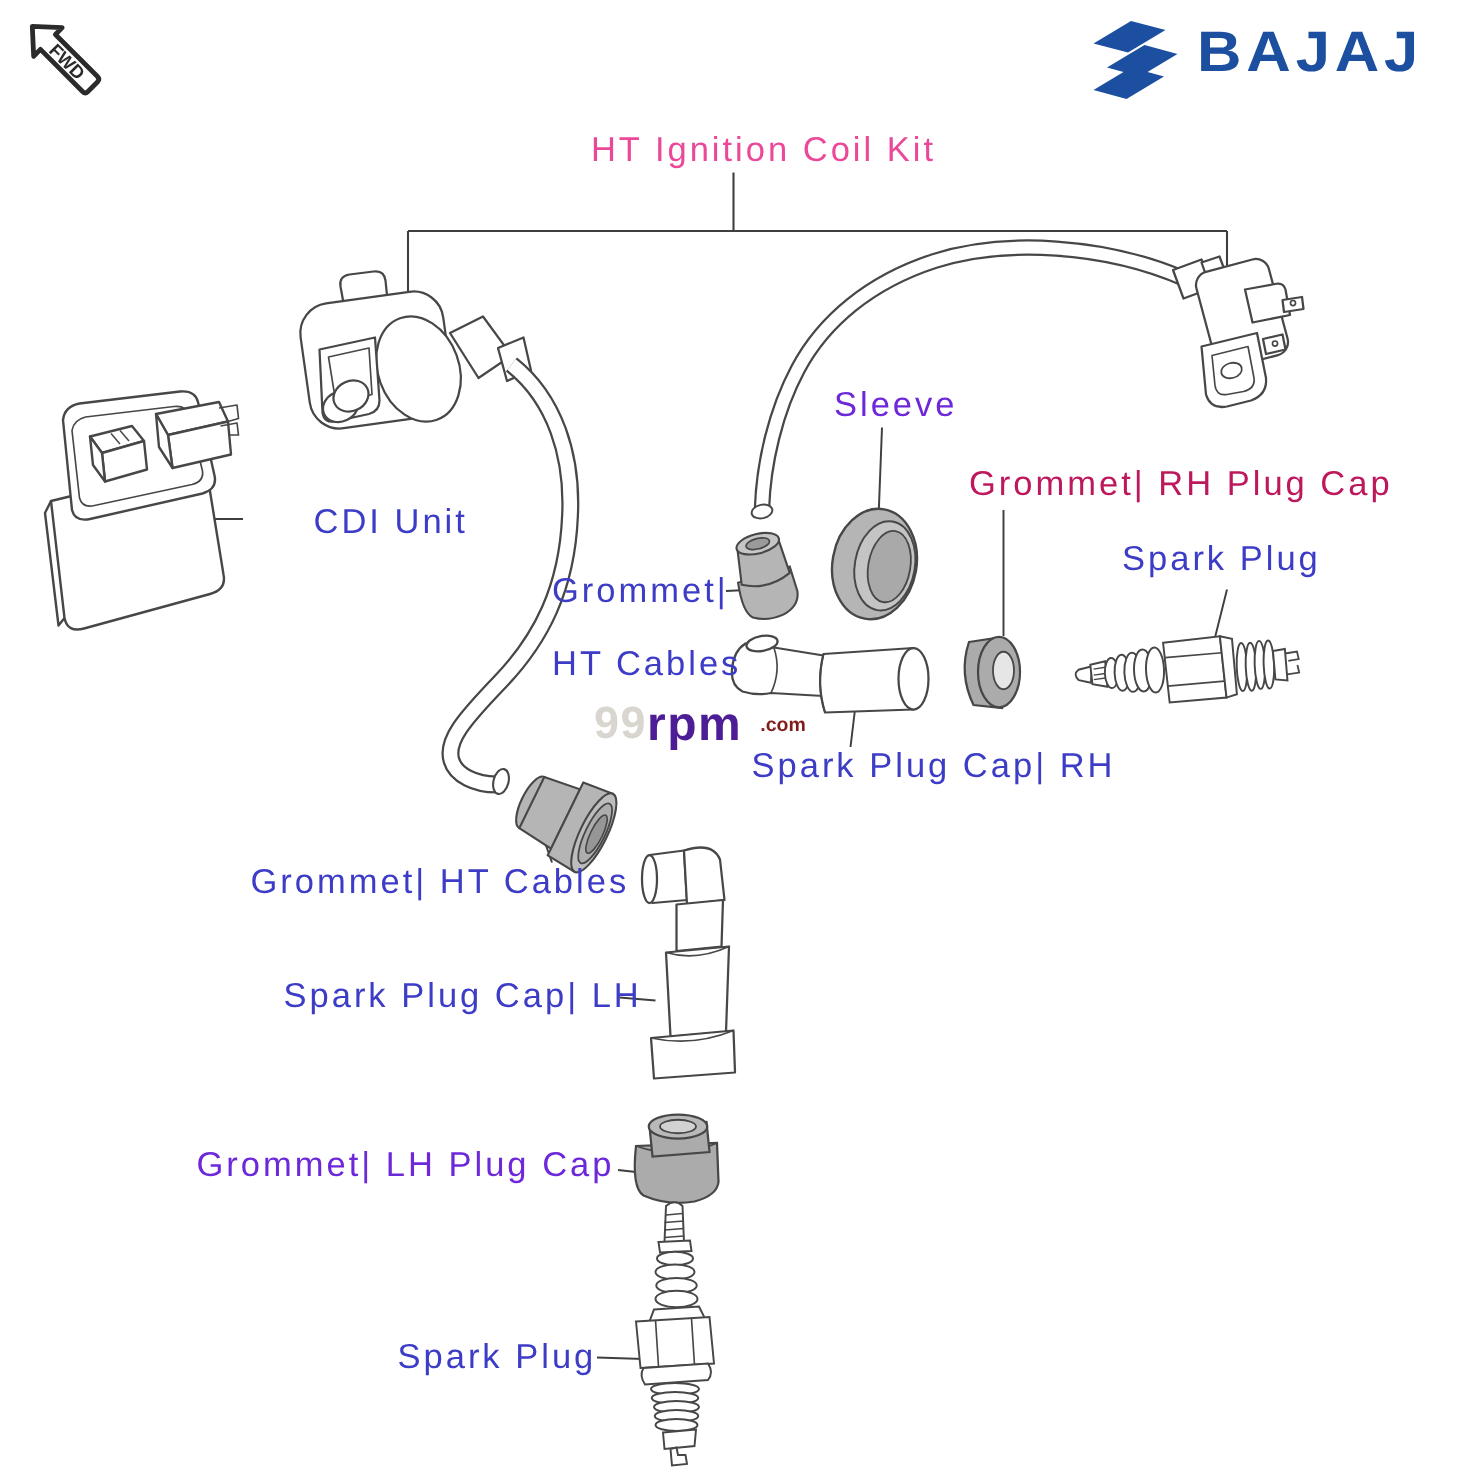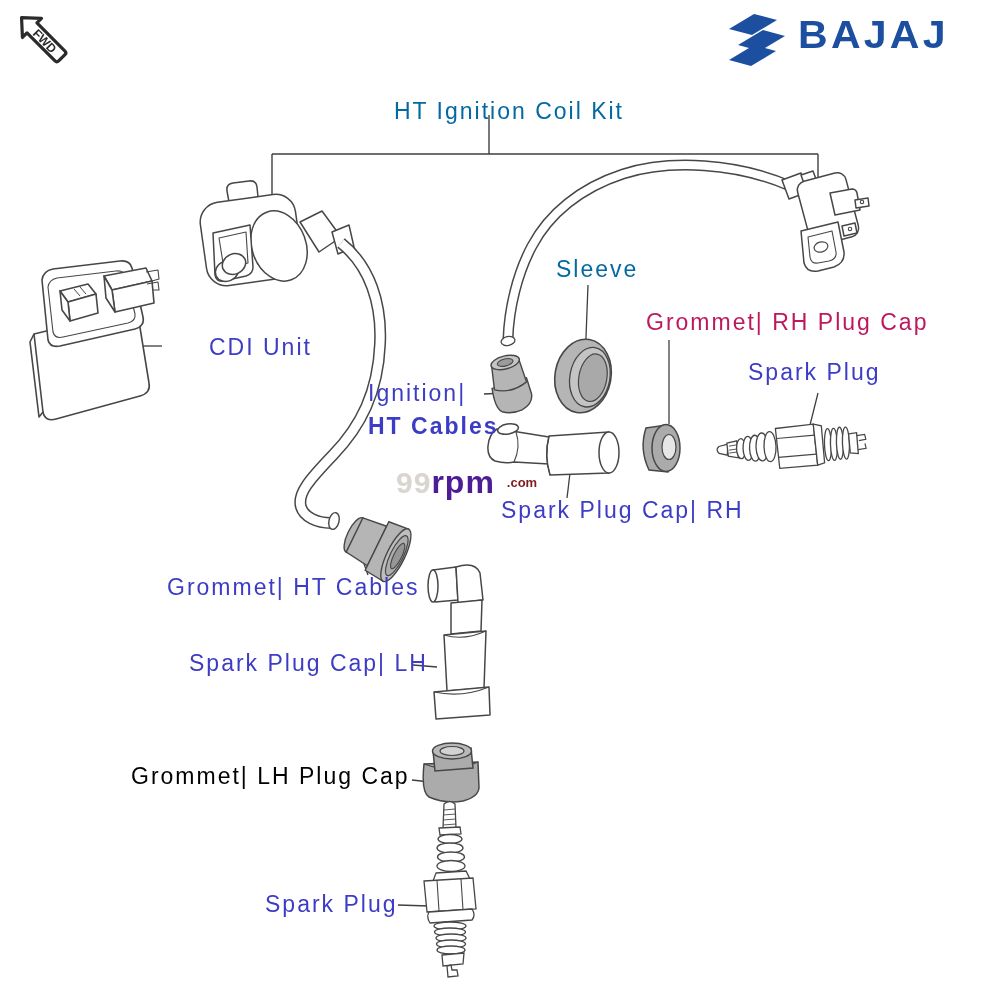--- a/index.html
+++ b/index.html
@@ -1,21 +1,21 @@
 <!DOCTYPE html>
 <html><head>
 <meta charset="utf-8">
 <style>
   html,body{margin:0;padding:0;background:#ffffff;}
   #stage{position:relative;width:982px;height:982px;background:#ffffff;overflow:hidden;
          font-family:"Liberation Sans",sans-serif;}
   #stage svg.art{position:absolute;left:0;top:0;}
   .part-label{position:absolute;color:#3c3cc6;font-size:23px;line-height:1.15;
               letter-spacing:2px;white-space:nowrap;}
-  .part-label .l2{display:block;margin-top:7px;font-weight:bold;}
+  .part-label .l2{display:block;margin-top:23px;}
   .title-label{width:290px;text-align:center;}
   .brand-text{position:absolute;left:798px;top:14px;color:#1d4fa1;font-weight:bold;
               font-size:38px;letter-spacing:3px;transform:scaleX(1.08);transform-origin:left top;}
   .watermark{position:absolute;left:396px;top:464px;display:flex;align-items:center;
              font-weight:bold;}
   .wm-99{font-size:30px;color:#d9d6cf;letter-spacing:1px;}
   .wm-rpm{font-size:32px;color:#4c1d95;letter-spacing:1px;}
   .wm-com{font-size:13px;color:#7f1d1d;margin-left:12px;}
 </style>
 </head>
@@ -203,42 +203,42 @@
 
     <g fill="#1d4fa1">
       <path d="M729,29 L754,14 L777,20 L752,35 Z" fill="#1d4fa1"></path>
       <path d="M738,45 L763,30 L785,36 L760,51 Z" fill="#1d4fa1"></path>
       <path d="M729,60 L754,45 L776,51 L751,66 Z" fill="#1d4fa1"></path>
     </g>
   </svg>
 
   <div class="brand-text" style="color: rgb(29, 79, 161);">BAJAJ</div>
 
-  <div class="part-label title-label" style="left: 364px; top: 86px; color: #0369a1; margin-top: 12px;">HT Ignition Coil Kit</div>
+  <div class="part-label title-label" style="left: 364px; top: 86px; color: #ec4899;">HT Ignition Coil Kit</div>
 
   <div class="part-label" style="left: 163px; top: 334px; color: rgb(60, 60, 198); margin-left: 46px;">CDI Unit</div>
 
-  <div class="part-label" style="left: 556px; top: 256px; color: #0369a1;">Sleeve</div>
+  <div class="part-label" style="left: 556px; top: 256px; color: #6d28d9;">Sleeve</div>
 
   <div class="part-label" style="left: 646px; top: 309px; color: #be185d;">Grommet| RH Plug Cap</div>
 
   <div class="part-label" style="left: 748px; top: 359px; color: rgb(60, 60, 198);">Spark Plug</div>
 
   <div class="part-label" style="left: 368px; top: 380px; color: rgb(60, 60, 198);">
-    <span>Ignition|</span>
+    <span>Grommet|</span>
     <span class="l2">HT Cables</span>
   </div>
 
   <div class="part-label" style="left: 501px; top: 497px; color: rgb(60, 60, 198);">Spark Plug Cap| RH</div>
 
   <div class="part-label" style="left: 167px; top: 574px; color: rgb(60, 60, 198);">Grommet| HT Cables</div>
 
   <div class="part-label" style="left: 189px; top: 650px; color: rgb(60, 60, 198);">Spark Plug Cap| LH</div>
 
-  <div class="part-label" style="left: 131px; top: 763px; color: #000000;">Grommet| LH Plug Cap</div>
+  <div class="part-label" style="left: 131px; top: 763px; color: #6d28d9;">Grommet| LH Plug Cap</div>
 
   <div class="part-label" style="left: 265px; top: 891px; color: rgb(60, 60, 198);">Spark Plug</div>
 
   <div class="watermark">
     <span class="wm-99">99</span>
       <span class="wm-rpm">rpm</span>
       <span class="wm-com">.com</span>
   </div>
 
 </div>

